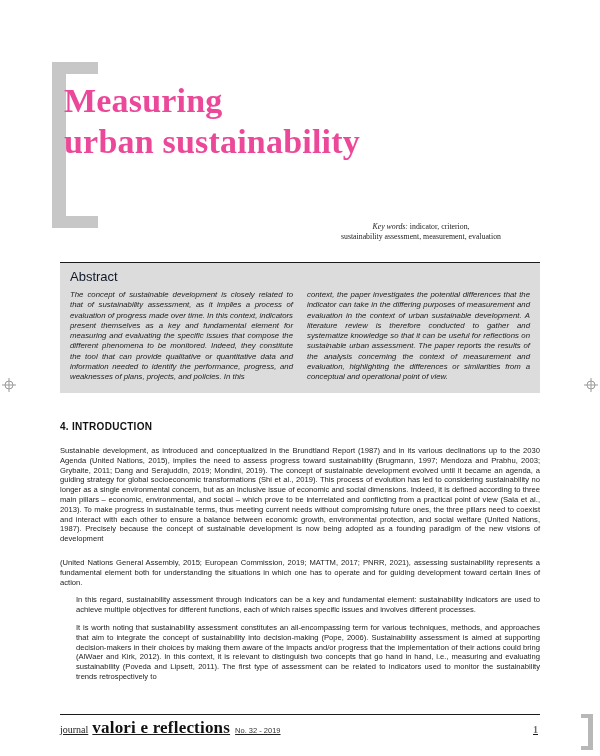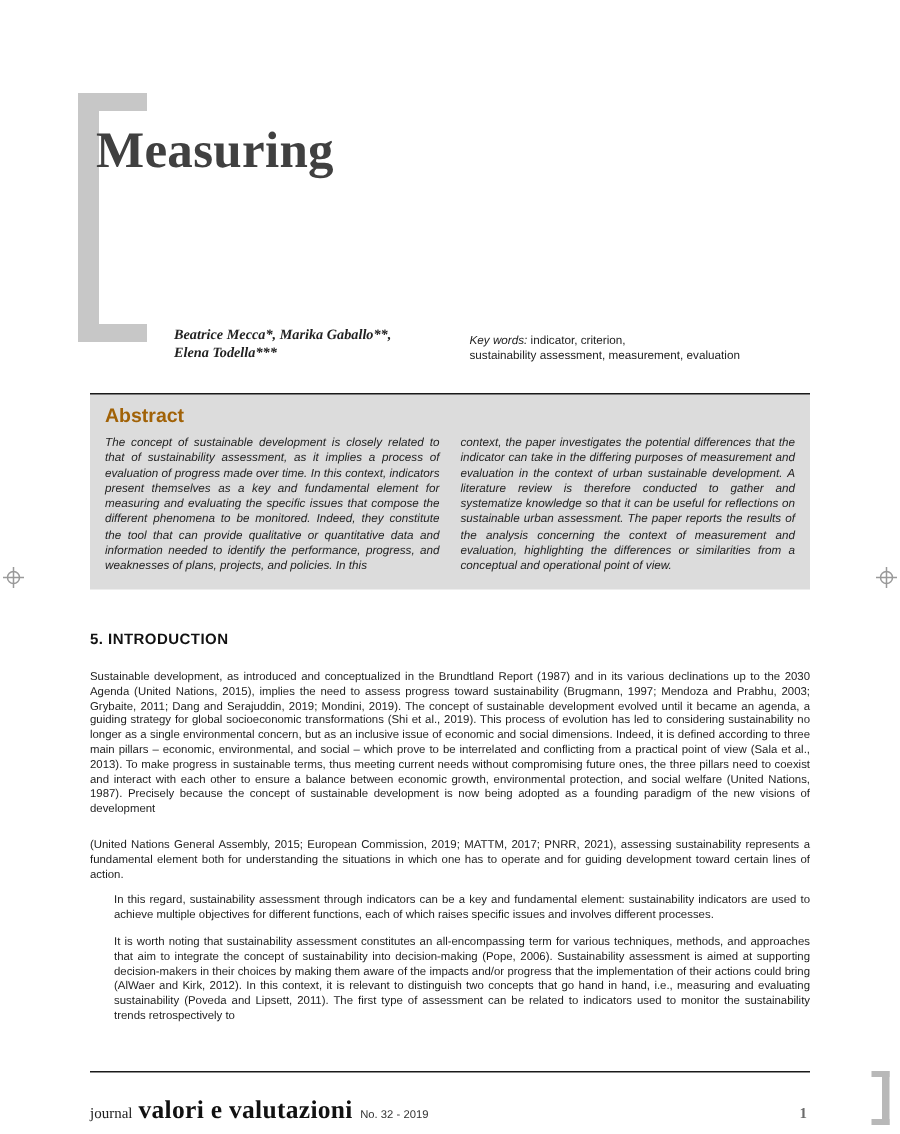--- a/index.html
+++ b/index.html
@@ -27,66 +27,66 @@
   }
 
   .paper-title {
     position: absolute;
     left: 64px;
     top: 80px;
     font-family: "Liberation Serif", serif;
     font-weight: bold;
     font-size: 34px;
     line-height: 41px;
-    color: #404040;
+    color: #ec4899;
     letter-spacing: 0.2px;
   }
   .paper-title span { display: block; }
 
   .authors {
     position: absolute;
     left: 116px;
     top: 219px;
     font-family: "Liberation Serif", serif;
     font-style: italic;
     font-weight: bold;
     font-size: 9.5px;
     line-height: 11.5px;
     color: #222;
   }
   .authors span { display: block; }
 
   .keywords {
     position: absolute;
-    right: 47px;
+    right: 59px;
     top: 222px;
     width: 240px;
-    text-align: left;
-    font-family: Liberation Sans, sans-serif;
+    text-align: center;
+    font-family: Liberation Serif, serif;
     font-size: 7.8px;
     line-height: 10px;
     color: #222;
   }
   .keywords .kw-label { font-style: italic; }
 
   
   .abstract {
     position: absolute;
     left: 60px;
     top: 262px;
     width: 480px;
     border-top: 1.5px solid #1a1a1a;
     background: #dcdcdc;
     padding: 6px 10px 10px 10px;
   }
   .abstract-heading {
     font-family: "Liberation Sans", sans-serif;
     font-size: 13px;
-    font-weight: bold;
-    color: #a16207;
+    font-weight: normal;
+    color: #0f172a;
     margin-bottom: 6px;
   }
   .abstract-cols { display: flex; gap: 14px; }
   .abstract-cols .col {
     flex: 1;
     font-style: italic;
     font-size: 7.8px;
     line-height: 10.3px;
     text-align: justify;
     color: #222;
@@ -125,23 +125,24 @@
   }
   .body-cols .col p + p { margin-top: 8px; margin-left: 16px; }
 
   
   .footer {
     position: absolute;
     left: 60px;
     top: 714px;
     width: 480px;
     border-top: 1.5px solid #1a1a1a;
-    padding-top: 15px;
+    padding-top: 3px;
     display: flex;
     align-items: baseline;
+    text-decoration: underline;
   }
   .footer .journal-label {
     font-family: "Liberation Serif", serif;
     font-size: 10px;
     color: #222;
   }
   .footer .journal-name {
     font-family: "Liberation Serif", serif;
     font-weight: bold;
     font-size: 17px;
@@ -177,26 +178,23 @@
 </style>
 </head>
 <body>
 
 <div class="page">
 
   <div class="title-bracket"></div>
 
   <h1 class="paper-title">
     <span>Measuring</span>
+    <span>urban sustainability</span>
   </h1>
 
-  <div class="authors">
-    <span>Beatrice Mecca*, Marika Gaballo**,</span>
-    <span>Elena Todella***</span>
-  </div>
 
   <div class="keywords">
     <span class="kw-label">Key words:</span><span> indicator, criterion,</span><br>
     <span>sustainability assessment, measurement, evaluation</span>
   </div>
 
   <div class="abstract">
     <div class="abstract-heading">Abstract</div>
     <div class="abstract-cols">
       <div class="col">The concept of sustainable development is closely related to that of sustainability assessment, as it implies a process of evaluation of progress made over time. In this context, indicators present themselves as a key and fundamental element for measuring and evaluating the specific issues that compose the different phenomena to be monitored. Indeed, they constitute the tool that can provide qualitative or quantitative data and information needed to identify the performance, progress, and weaknesses of plans, projects, and policies. In this</div>
@@ -212,36 +210,36 @@
     </svg>
   </div>
   <div class="reg-mark right">
     <svg width="14" height="14" viewBox="0 0 14 14">
       <circle cx="7" cy="7" r="4" fill="none" stroke="#999" stroke-width="1"></circle>
       <line x1="7" y1="0" x2="7" y2="14" stroke="#999" stroke-width="1"></line>
       <line x1="0" y1="7" x2="14" y2="7" stroke="#999" stroke-width="1"></line>
     </svg>
   </div>
 
-  <div class="section-heading">5.  INTRODUCTION</div>
+  <div class="section-heading">4.  INTRODUCTION</div>
 
   <div class="body-cols">
     <div class="col">
       <p>Sustainable development, as introduced and conceptualized in the Brundtland Report (1987) and in its various declinations up to the 2030 Agenda (United Nations, 2015), implies the need to assess progress toward sustainability (Brugmann, 1997; Mendoza and Prabhu, 2003; Grybaite, 2011; Dang and Serajuddin, 2019; Mondini, 2019). The concept of sustainable development evolved until it became an agenda, a guiding strategy for global socioeconomic transformations (Shi et al., 2019). This process of evolution has led to considering sustainability no longer as a single environmental concern, but as an inclusive issue of economic and social dimensions. Indeed, it is defined according to three main pillars – economic, environmental, and social – which prove to be interrelated and conflicting from a practical point of view (Sala et al., 2013). To make progress in sustainable terms, thus meeting current needs without compromising future ones, the three pillars need to coexist and interact with each other to ensure a balance between economic growth, environmental protection, and social welfare (United Nations, 1987). Precisely because the concept of sustainable development is now being adopted as a founding paradigm of the new visions of development</p>
     </div>
     <div class="col">
       <p>(United Nations General Assembly, 2015; European Commission, 2019; MATTM, 2017; PNRR, 2021), assessing sustainability represents a fundamental element both for understanding the situations in which one has to operate and for guiding development toward certain lines of action.</p>
       <p>In this regard, sustainability assessment through indicators can be a key and fundamental element: sustainability indicators are used to achieve multiple objectives for different functions, each of which raises specific issues and involves different processes.</p>
       <p>It is worth noting that sustainability assessment constitutes an all-encompassing term for various techniques, methods, and approaches that aim to integrate the concept of sustainability into decision-making (Pope, 2006). Sustainability assessment is aimed at supporting decision-makers in their choices by making them aware of the impacts and/or progress that the implementation of their actions could bring (AlWaer and Kirk, 2012). In this context, it is relevant to distinguish two concepts that go hand in hand, i.e., measuring and evaluating sustainability (Poveda and Lipsett, 2011). The first type of assessment can be related to indicators used to monitor the sustainability trends retrospectively to</p>
     </div>
   </div>
 
   <div class="footer">
     <span class="journal-label">journal</span>
-    <span class="journal-name">valori e valutazioni</span>
+    <span class="journal-name">valori e reflections</span>
     <span class="issue">No. 32 - 2019</span>
     <span class="spacer"></span>
     <span class="page-number">1</span>
   </div>
 
   <div class="corner-bracket"></div>
 
 </div>
 
 </body></html>

